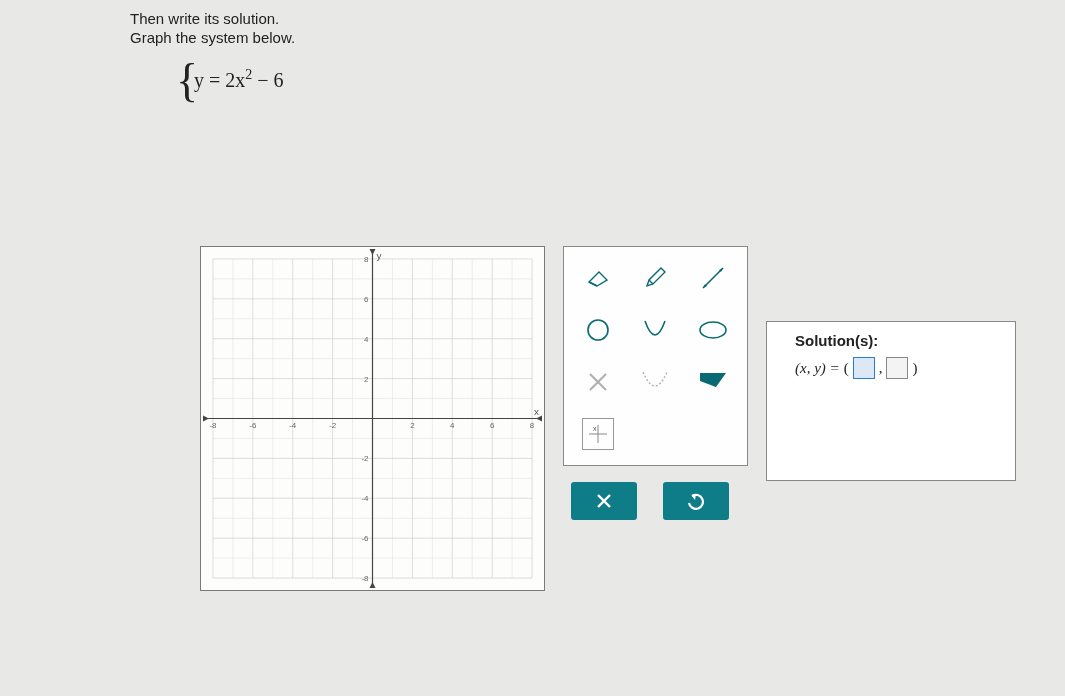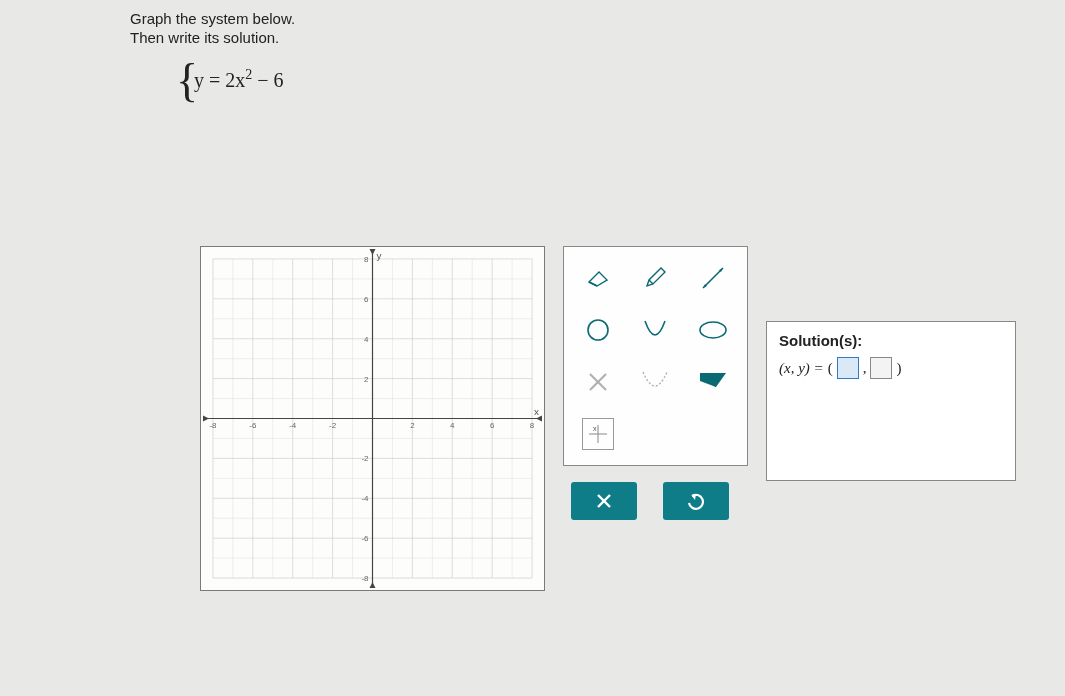--- a/index.html
+++ b/index.html
@@ -107,21 +107,21 @@
     justify-content: center;
     border-radius: 3px;
     cursor: pointer;
     font-size: 18px;
   }
 
   .solution-box {
     width: 250px;
     background: #fff;
     border: 1px solid #888;
-    padding: 10px 12px;
+    padding: 10px 28px;
     font-size: 15px;
     min-height: 160px;
     margin-top: 75px;
   }
   .solution-box .hdr { font-weight: bold; margin-bottom: 8px; }
   .sol-line {
     font-family: 'Times New Roman', serif;
     display: flex;
     align-items: center;
     gap: 4px;
@@ -136,22 +136,22 @@
   }
   .inp-slot.active {
     border: 1px solid #2a7dc9;
     background: #dbe9f7;
   }
 </style>
 </head>
 <body>
 
 <div class="question-area">
+  <p class="qtext">Then write its solution.</p>
   <p class="qtext">Graph the system below.</p>
-  <p class="qtext">Then write its solution.</p>
 
   <div class="equations">
     <span class="brace">{</span>
     <div class="eq-line">
       <span>y</span> = <span>2x</span><sup>2</sup><span> − 6</span>
     </div>
   </div>
 
 </div>
 

